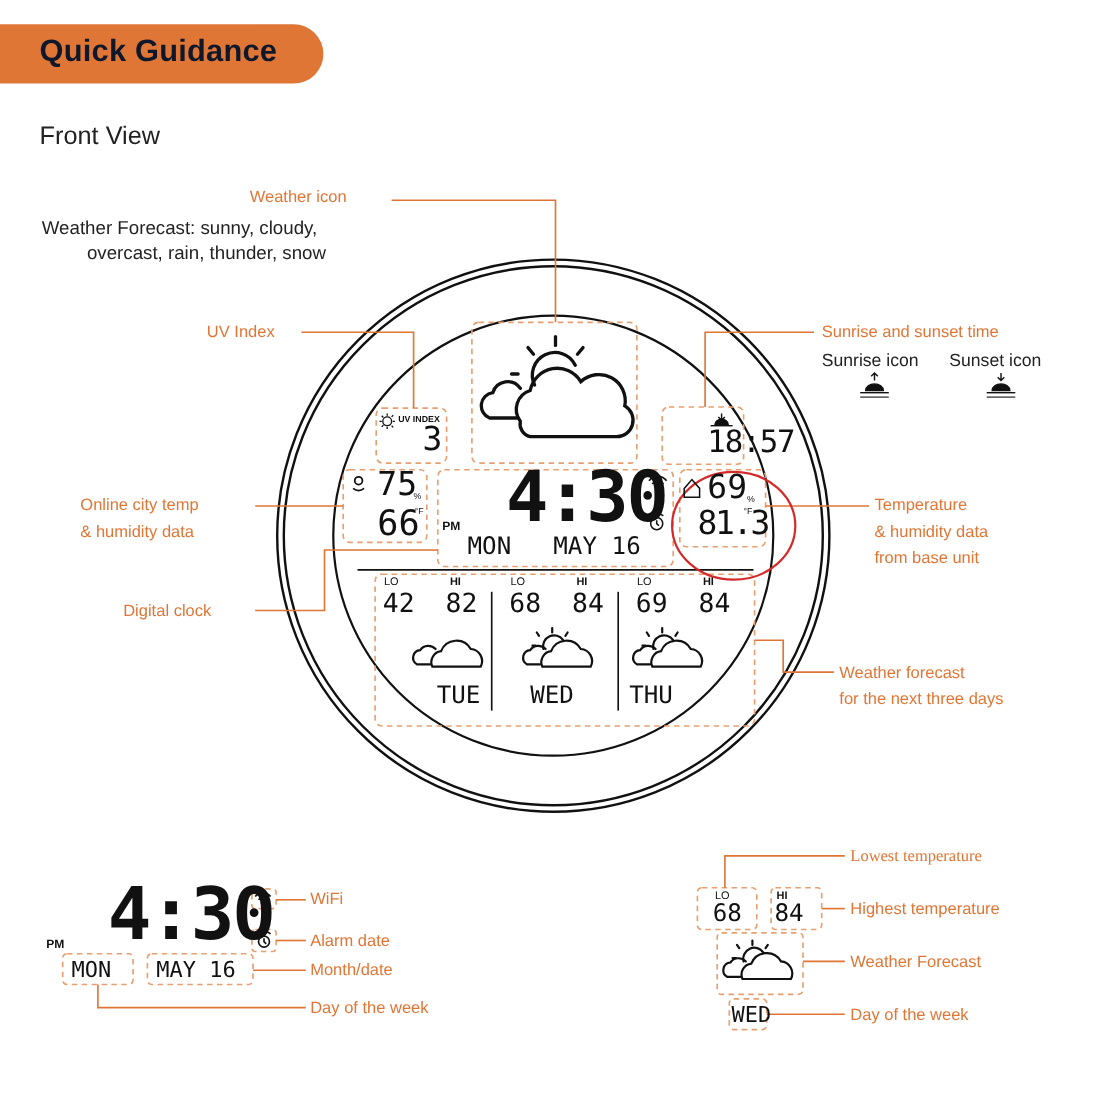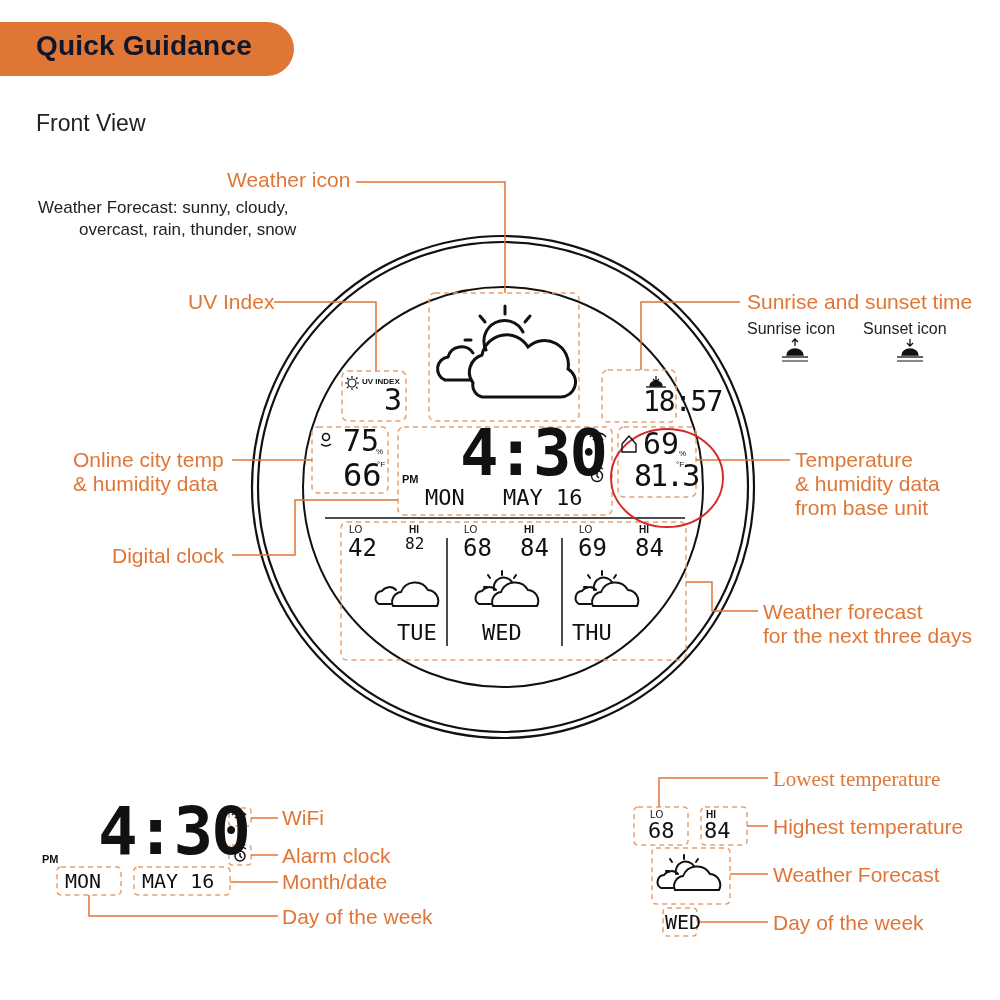--- a/index.html
+++ b/index.html
@@ -1,21 +1,21 @@
 <!DOCTYPE html>
 <html><head>
 <meta charset="utf-8">
 <style>
   html, body { margin:0; padding:0; background:#ffffff; }
   body { width:1000px; height:1000px; position:relative; overflow:hidden; font-family:"DejaVu Sans", sans-serif; }
   .abs { position:absolute; }
   .banner { left:0; top:22px; width:294px; height:54px; background:#e07636; border-radius:0 27px 27px 0; }
   .banner span { position:absolute; left:36px; top:8px; color:#0f172a; font-size:28px; font-weight:bold; font-family:"Liberation Sans", sans-serif; letter-spacing:0.2px; }
   .section-title { left:36px; top:110px; font-size:23px; color:#222; font-family:"Liberation Sans", sans-serif; }
-  .lbl { color:#e07636; font-size:21px; font-family:"Liberation Sans", sans-serif; line-height:24px; white-space:nowrap; }
+  .lbl { color:#e07636; font-size:15px; font-family:"Liberation Sans", sans-serif; line-height:24px; white-space:nowrap; }
   .lbl-dark { color:#222; font-size:17px; font-family:"Liberation Sans", sans-serif; line-height:22px; white-space:nowrap; }
   .lcd { font-family:"DejaVu Sans Mono", monospace; color:#111; white-space:nowrap; }
   .tiny { font-family:"Liberation Sans", sans-serif; font-weight:bold; color:#111; white-space:nowrap; }
   svg.overlay { position:absolute; left:0; top:0; }
 </style>
 </head>
 <body>
 
 <div class="abs banner">
   <span>Quick Guidance</span>
@@ -199,21 +199,21 @@
 
 <div class="abs lcd" style="left:643px;top:428px;font-size:30px;line-height:32px;">69</div>
 <div class="abs tiny" style="left:679px;top:449px;font-size:8px;font-weight:normal;">%</div>
 <div class="abs lcd" style="left:634px;top:460px;font-size:30px;line-height:32px;letter-spacing:-2px;">81.3</div>
 <div class="abs tiny" style="left:676px;top:460px;font-size:8px;font-weight:normal;">°F</div>
 
 <div class="abs" style="left:345px;top:524px;width:100px;height:130px;">
   <div class="abs tiny" style="left:4px;top:0;font-size:10px;font-weight:normal;">LO</div>
   <div class="abs tiny" style="left:64px;top:0;font-size:10px;">HI</div>
   <div class="abs lcd" style="left:3px;top:10px;font-size:24px;">42</div>
-  <div class="abs lcd" style="left:60px;top:10px;font-size:16px;">82</div>
+  <div class="abs lcd" style="left:60px;top:10px;font-size:24px;">82</div>
   <div class="abs lcd" style="left:52px;top:96px;font-size:22px;">TUE</div>
 </div>
 <div class="abs" style="left:460px;top:524px;width:100px;height:130px;">
   <div class="abs tiny" style="left:4px;top:0;font-size:10px;font-weight:normal;">LO</div>
   <div class="abs tiny" style="left:64px;top:0;font-size:10px;">HI</div>
   <div class="abs lcd" style="left:3px;top:10px;font-size:24px;">68</div>
   <div class="abs lcd" style="left:60px;top:10px;font-size:24px;">84</div>
   <div class="abs lcd" style="left:22px;top:96px;font-size:22px;">WED</div>
 </div>
 <div class="abs" style="left:575px;top:524px;width:100px;height:130px;">
@@ -222,21 +222,21 @@
   <div class="abs lcd" style="left:3px;top:10px;font-size:24px;">69</div>
   <div class="abs lcd" style="left:60px;top:10px;font-size:24px;">84</div>
   <div class="abs lcd" style="left:-3px;top:96px;font-size:22px;">THU</div>
 </div>
 
 <div class="abs lcd" style="left:98px;top:798px;font-size:66px;line-height:68px;font-weight:bold;letter-spacing:-2px;">4:30</div>
 <div class="abs tiny" style="left:42px;top:853px;font-size:11px;">PM</div>
 <div class="abs lcd" style="left:65px;top:869px;font-size:20px;">MON</div>
 <div class="abs lcd" style="left:142px;top:869px;font-size:20px;">MAY 16</div>
 <div class="abs lbl" style="left:282px;top:806px;">WiFi</div>
-<div class="abs lbl" style="left:282px;top:844px;">Alarm clock</div>
+<div class="abs lbl" style="left:282px;top:844px;">Alarm date</div>
 <div class="abs lbl" style="left:282px;top:870px;text-align:right;">Month/date</div>
 <div class="abs lbl" style="left:282px;top:905px;">Day of the week</div>
 
 <div class="abs tiny" style="left:650px;top:809px;font-size:10px;font-weight:normal;">LO</div>
 <div class="abs lcd" style="left:648px;top:818px;font-size:22px;">68</div>
 <div class="abs tiny" style="left:706px;top:809px;font-size:10px;">HI</div>
 <div class="abs lcd" style="left:704px;top:818px;font-size:22px;">84</div>
 <div class="abs lcd" style="left:665px;top:910px;font-size:20px;">WED</div>
 <div class="abs lbl" style="left:773px;top:767px;font-family:Liberation Serif, serif;">Lowest temperature</div>
 <div class="abs lbl" style="left:773px;top:815px;">Highest temperature</div>

